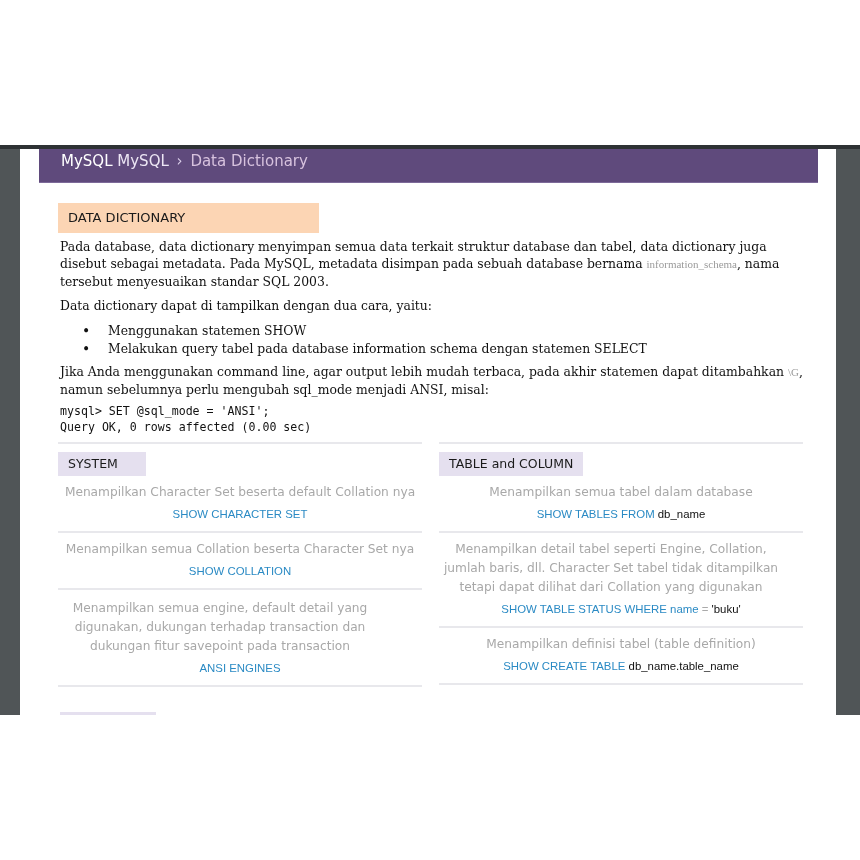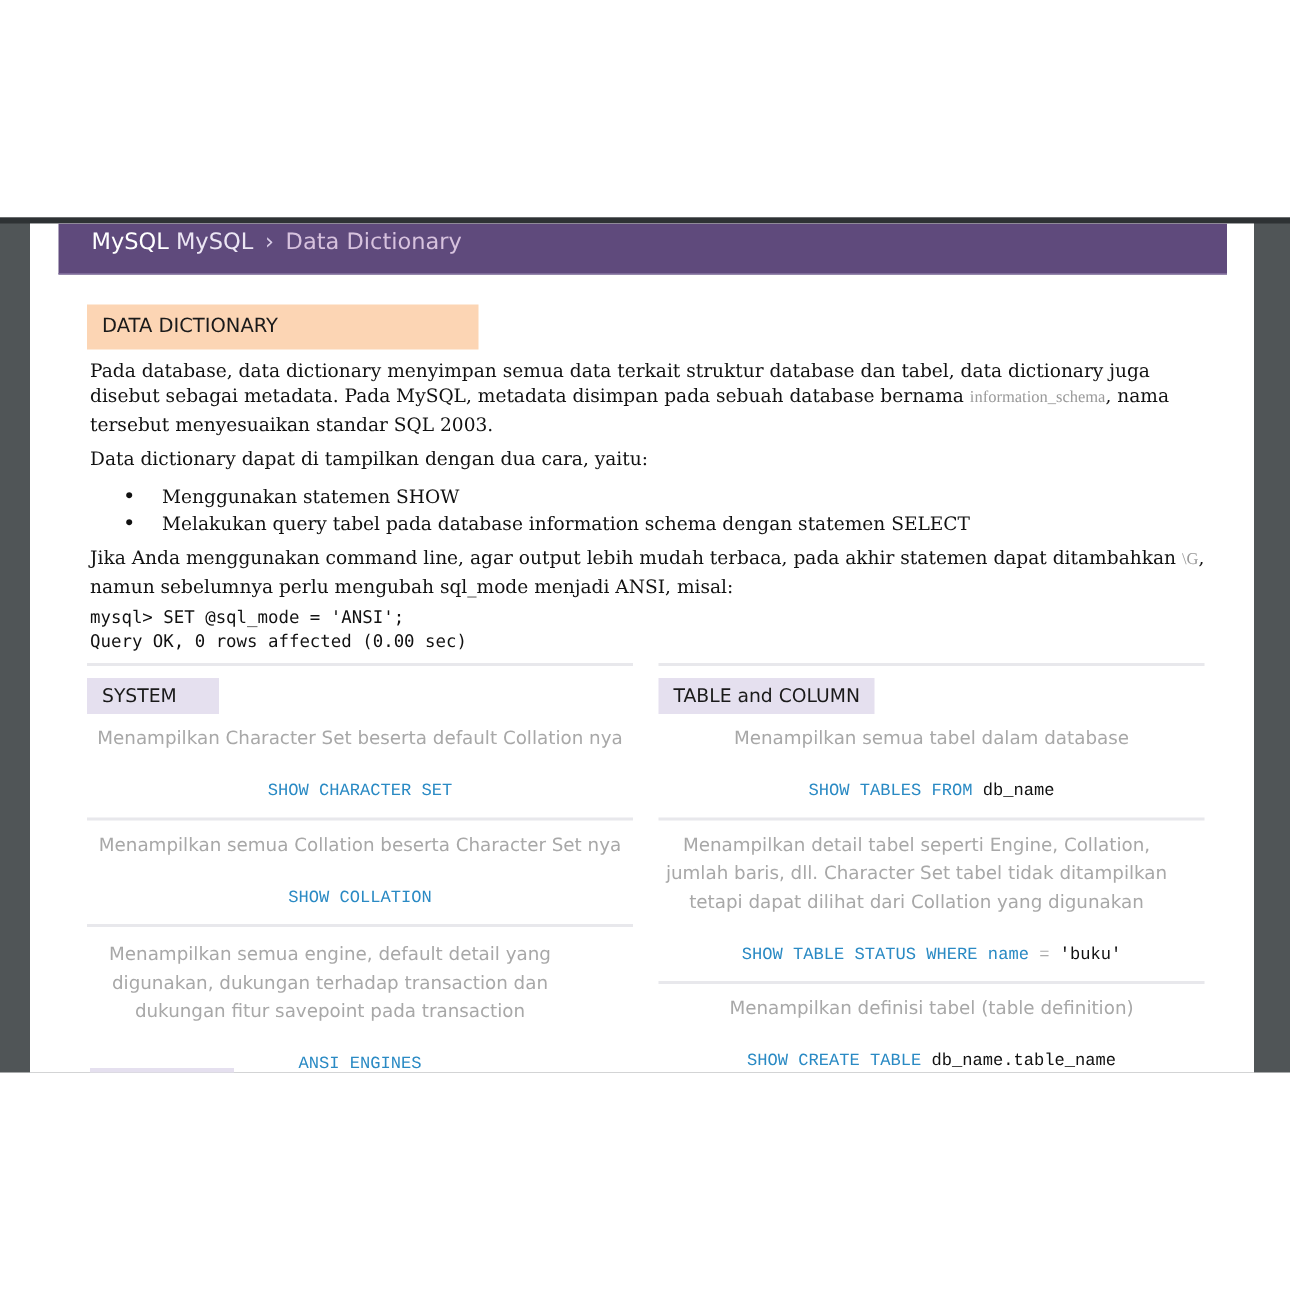--- a/index.html
+++ b/index.html
@@ -57,21 +57,21 @@
   .cat-label {
     display: inline-block; height: 24px; line-height: 24px; padding: 0 10px;
     background: #e5e0ef; font-family: "DejaVu Sans", sans-serif; font-size: 12.5px; color: #1a1a1a;
   }
   .cat-label.sys { width: 68px; }
   .entry { padding: 7px 2px 8px 2px; border-bottom: 2px solid #e8e8ec; text-align: center; }
   .entry .desc {
     font-family: "DejaVu Sans", sans-serif; font-size: 12.2px; line-height: 19px; color: #a8a8a8;
   }
   .entry .cmd {
-    font-family: Liberation Mono, monospace; font-size: 11.4px; line-height: 18px; margin-top: 17px;
+    font-family: Liberation Sans, sans-serif; font-size: 11.4px; line-height: 18px; margin-top: 3px;
     color: #111;
   }
   .kw { color: #2a8ac4; }
   .op { color: #aaaaaa; }
   .str { color: #111; }
   .cut-label {
     position: absolute; left: 40px; top: 563px; width: 96px; height: 4px; background: #e5e0ef;
   }
 </style>
 </head>

